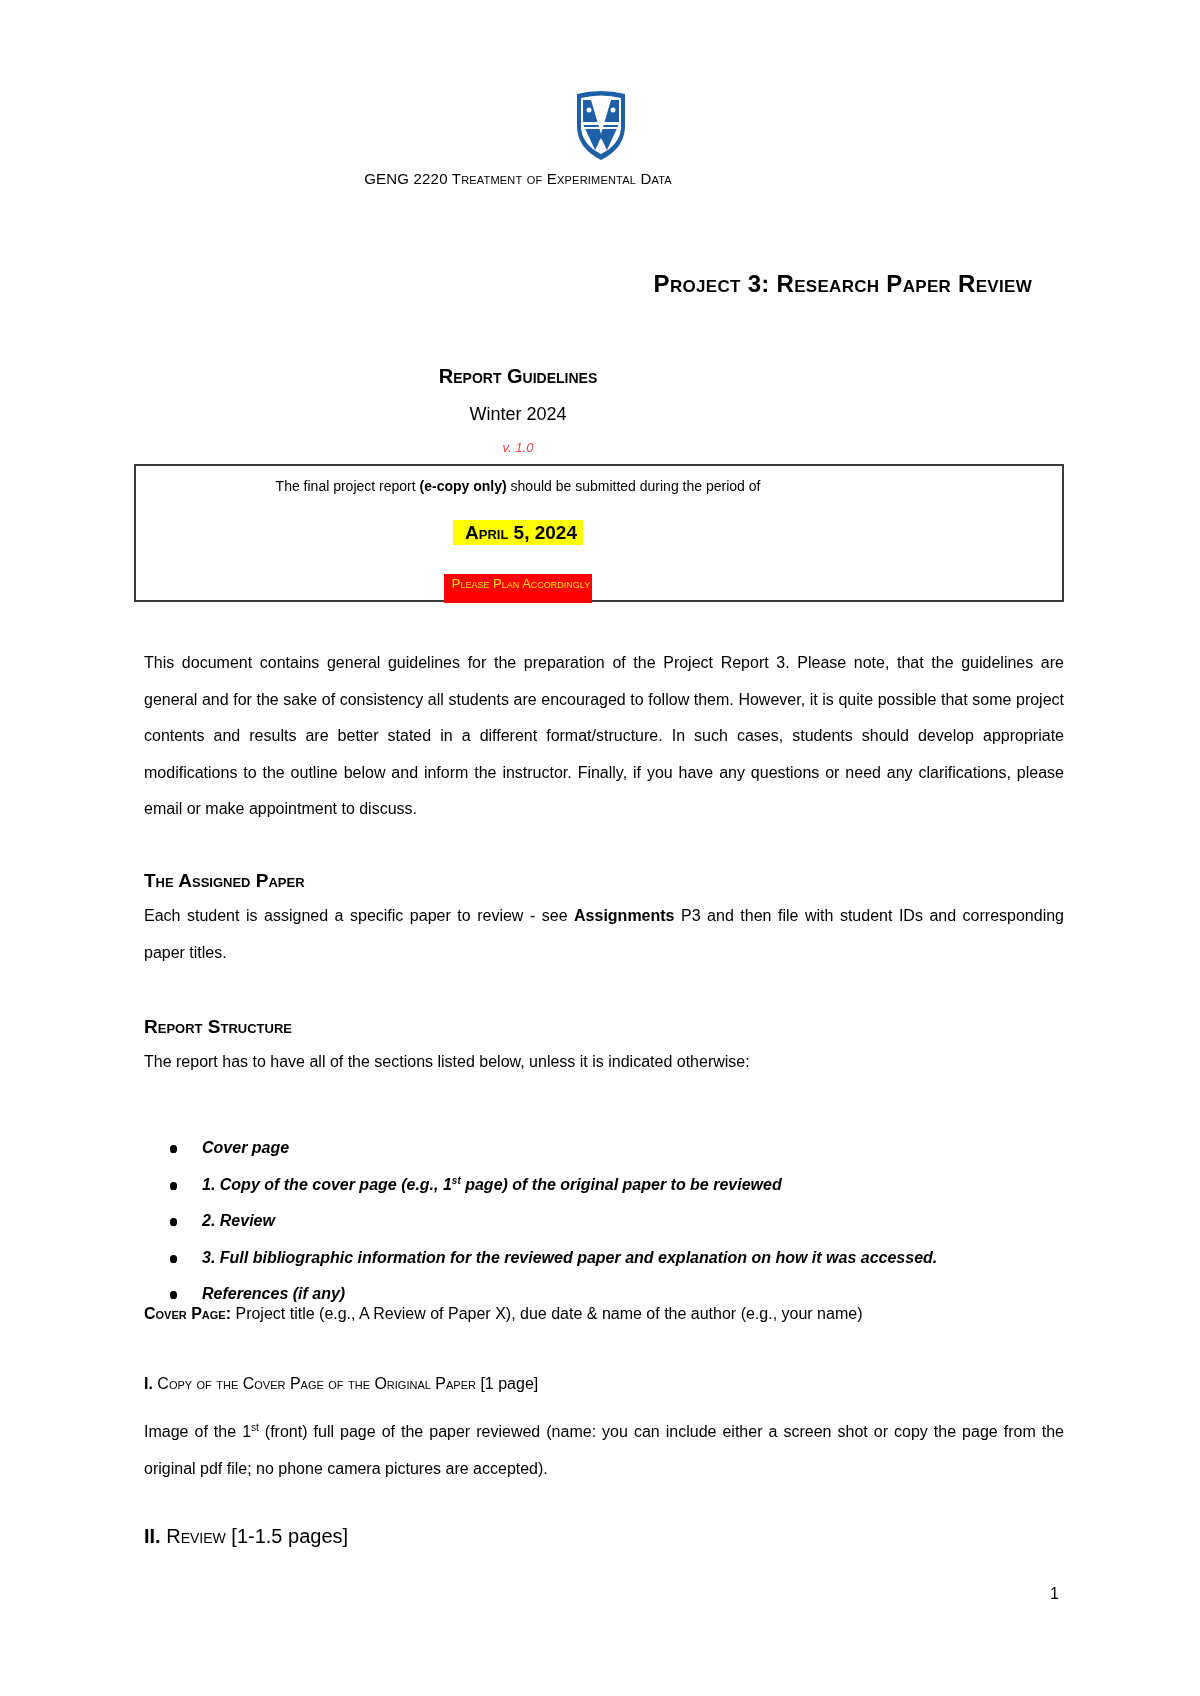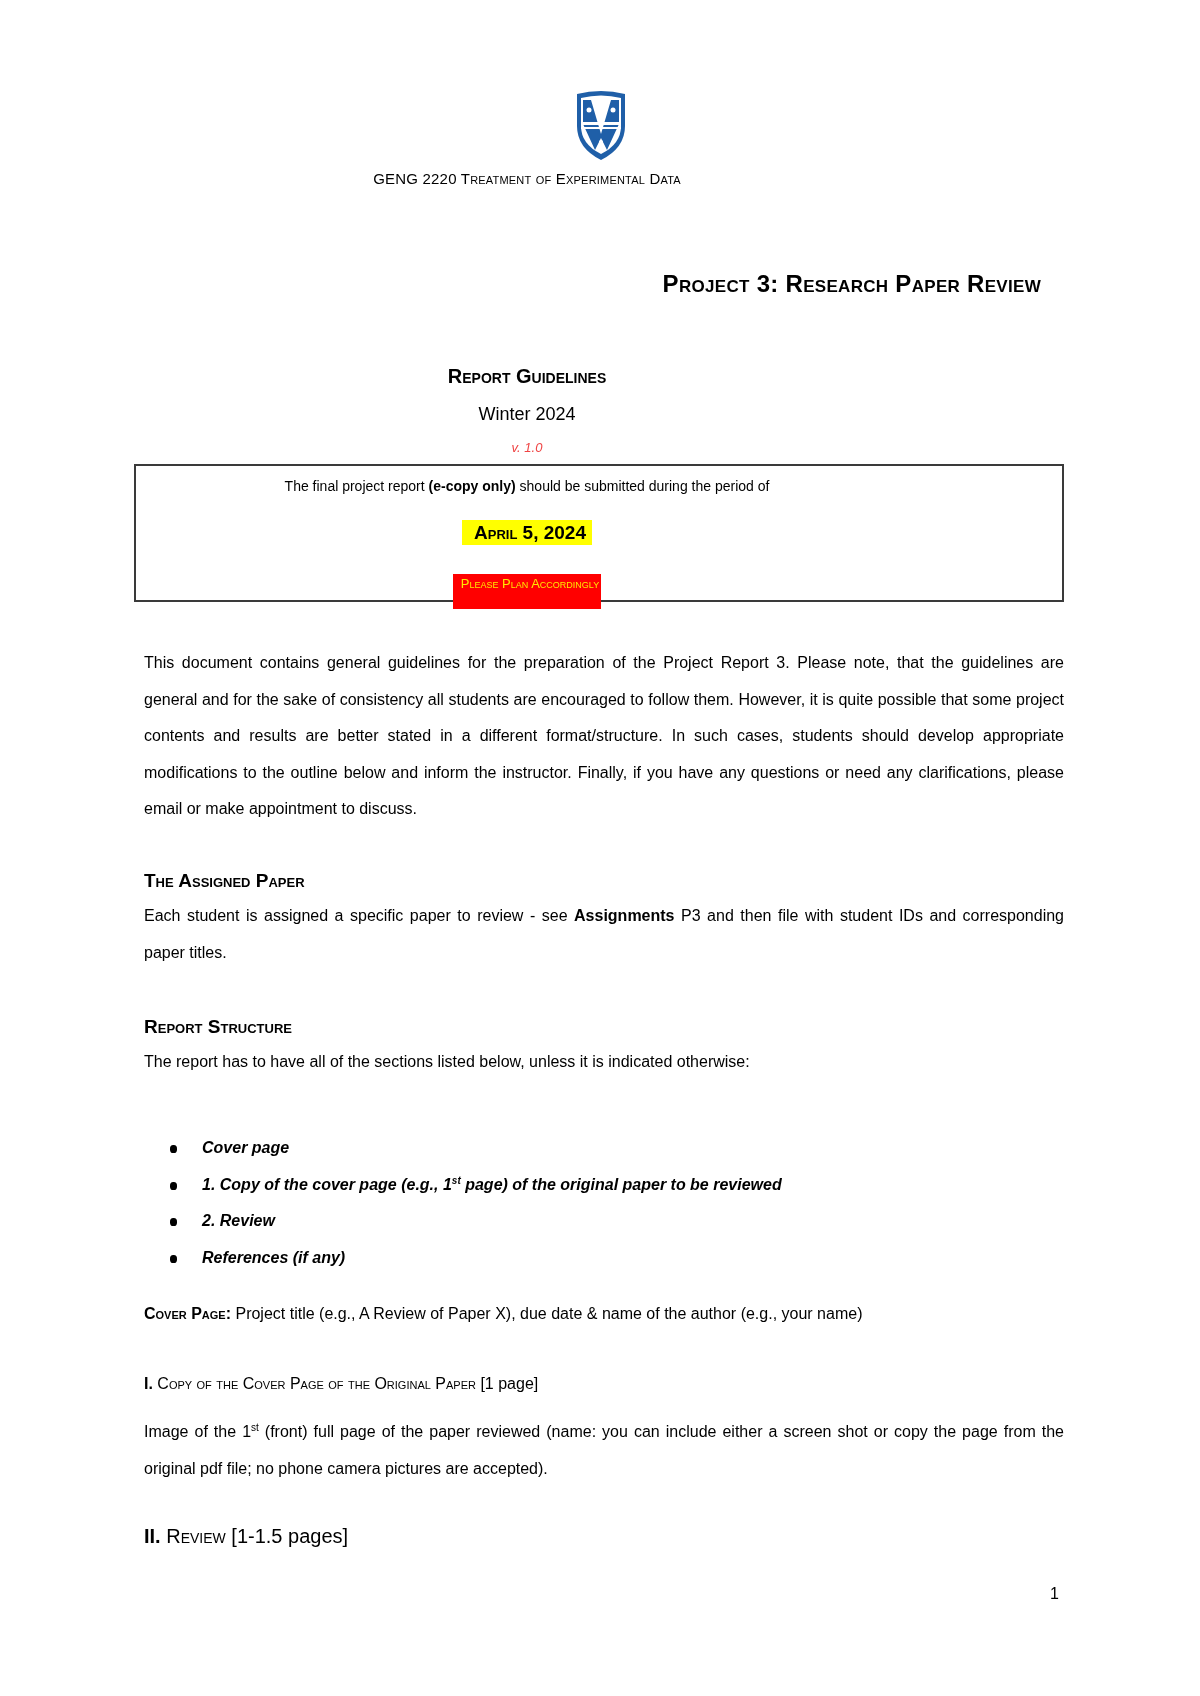--- a/index.html
+++ b/index.html
@@ -1,36 +1,36 @@
 <!DOCTYPE html>
 <html><head>
 <meta charset="utf-8">
 <style>
   html, body { margin: 0; padding: 0; background: #ffffff; }
   body { width: 1200px; height: 1696px; position: relative; overflow: hidden;
          font-family: "Liberation Sans", "DejaVu Sans", sans-serif; color: #000; }
   .abs { position: absolute; }
-  .center { left: 13px; width: 1028px; text-align: center; }
+  .center { left: 4px; width: 1028px; text-align: center; }
   .sc { font-variant: small-caps; }
   .b { font-weight: bold; }
 
   #logo { left: 573px; top: 90px; width: 56px; height: 72px; }
   #course { top: 170px; font-size: 15px; letter-spacing: 0.2px; }
   #title { top: 270px; font-size: 24px; font-weight: bold; font-variant: small-caps; letter-spacing: 0.3px; text-align: right; }
   #subtitle { top: 365px; font-size: 20px; font-weight: bold; font-variant: small-caps; }
   #term { top: 404px; font-size: 18px; }
   #version { top: 440px; font-size: 13px; color: #ef4444; font-style: italic; }
 
   #notice-box { left: 134px; top: 464px; width: 930px; height: 138px;
                 border: 2px solid #3a3a3a; box-sizing: border-box; }
   #notice-line { top: 478px; font-size: 14px; }
   #deadline-wrap { top: 522px; }
   #deadline { background: #ffff00; padding: 2px 6px 2px 12px; font-size: 19px; font-weight: bold; font-variant: small-caps; }
   #plan-wrap { top: 574px; }
-  #plan { background: #ff0000; color: #ffe600; padding: 2px 2px 18px 8px; font-size: 13px; font-variant: small-caps; }
+  #plan { background: #ff0000; color: #ffe600; padding: 2px 2px 12px 8px; font-size: 13px; font-variant: small-caps; }
 
   .body-text { left: 144px; width: 920px; font-size: 16px; line-height: 36.5px; text-align: justify; }
   #intro { top: 645px; }
   .h2 { left: 144px; font-size: 19px; font-weight: bold; font-variant: small-caps; }
   #h-assigned { top: 870px; }
   #assigned-text { top: 898px; }
   #h-structure { top: 1016px; }
   #structure-text { top: 1044px; }
 
   #bullets { left: 170px; top: 1130px; margin: 0; padding: 0; list-style: none; font-style: italic; }
@@ -84,20 +84,21 @@
   <span>Each student is assigned a specific paper to review - see </span><span class="b">Assignments</span><span> P3 and then file with student IDs and corresponding paper titles.</span>
 </div>
 
 <div id="h-structure" class="abs h2">Report Structure</div>
 <div id="structure-text" class="abs body-text">The report has to have all of the sections listed below, unless it is indicated otherwise:</div>
 
 <ul id="bullets" class="abs">
   <li><span class="dot"></span><span>Cover page</span></li>
   <li><span class="dot"></span><span>1. Copy of the cover page (e.g., 1</span><sup>st</sup><span> page) of the original paper to be reviewed</span></li>
   <li><span class="dot"></span><span>2. Review</span></li>
+  <li><span class="dot"></span><span>3. Full bibliographic information for the reviewed paper and explanation on how it was accessed.</span></li>
   <li><span class="dot"></span><span>References (if any)</span></li>
 </ul>
 
 <div id="cover-line" class="abs">
   <span class="b sc">Cover Page:</span><span> Project title (e.g., A Review of Paper X), due date &amp; name of the author (e.g., your name)</span>
 </div>
 
 <div id="h-copy" class="abs">
   <span class="b">I.</span><span class="sc"> Copy of the Cover Page of the Original Paper</span><span> [1 page]</span>
 </div>

